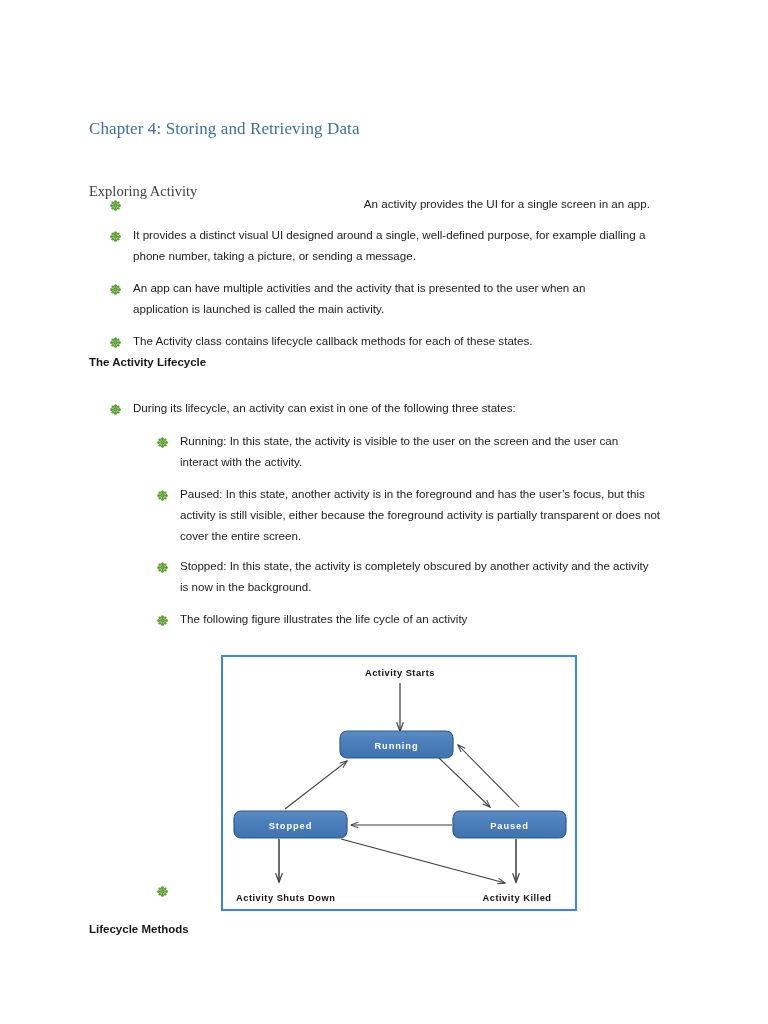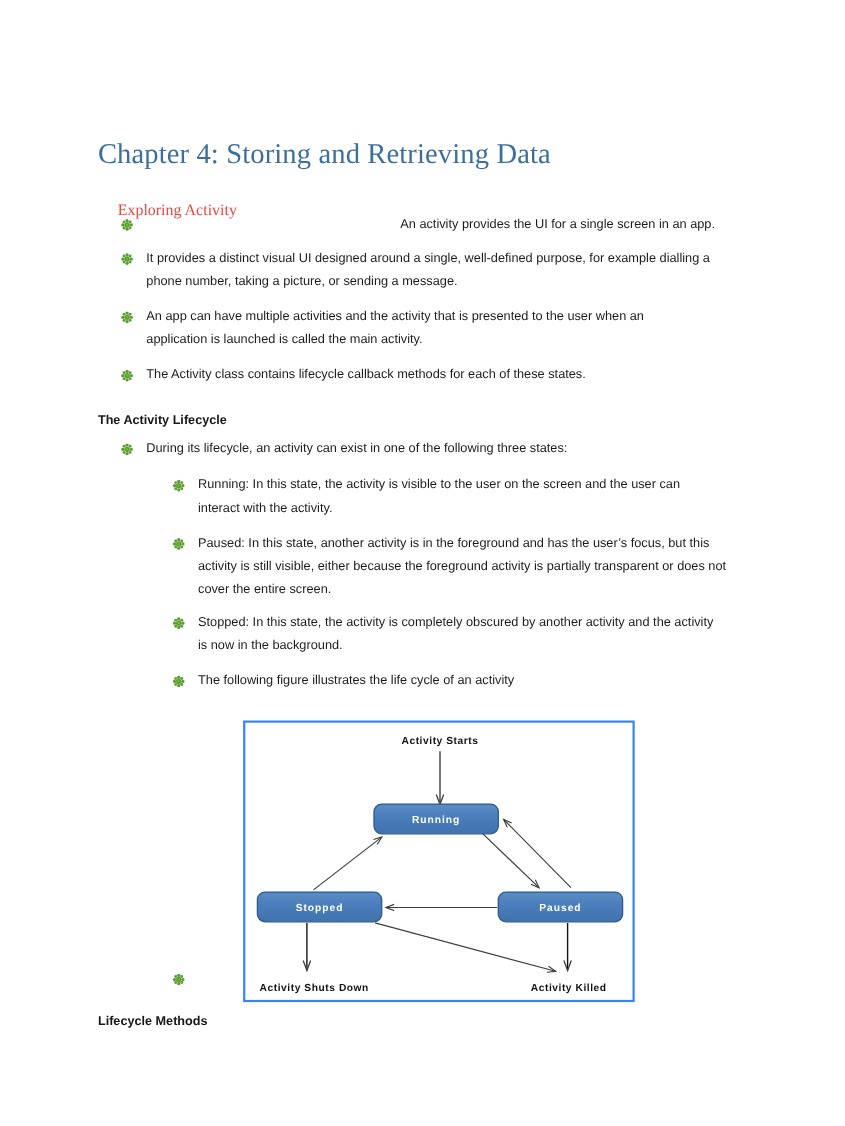--- a/index.html
+++ b/index.html
@@ -24,46 +24,46 @@
     box-sizing: border-box;
     padding: 0;
   }
 
   
   .doc-title {
     position: absolute;
     left: 89px;
     top: 108px;
     font-family: "Liberation Serif", serif;
-    font-size: 26px;
+    font-size: 17px;
     font-weight: normal;
     letter-spacing: 0.1px;
     color: #3c6f9c;
     white-space: nowrap;
   }
   .section-heading {
     position: absolute;
-    left: 107px;
+    left: 89px;
     top: 171px;
     font-family: "Liberation Serif", serif;
     font-size: 14.5px;
     font-weight: normal;
-    color: #ef4444;
+    color: #404040;
     white-space: nowrap;
   }
   .sub-heading {
     position: absolute;
     left: 89px;
     font-family: "Liberation Sans", sans-serif;
     font-size: 11.5px;
     font-weight: bold;
     color: #171717;
     white-space: nowrap;
   }
-  #h-activity-lifecycle { top: 364px; }
+  #h-activity-lifecycle { top: 344px; }
   #h-lifecycle-methods  { top: 911px; }
 
   
   .bullet-item {
     position: absolute;
     display: block;
     font-size: 11.6px;
     line-height: 21px;
     color: #1b1b1b;
   }

